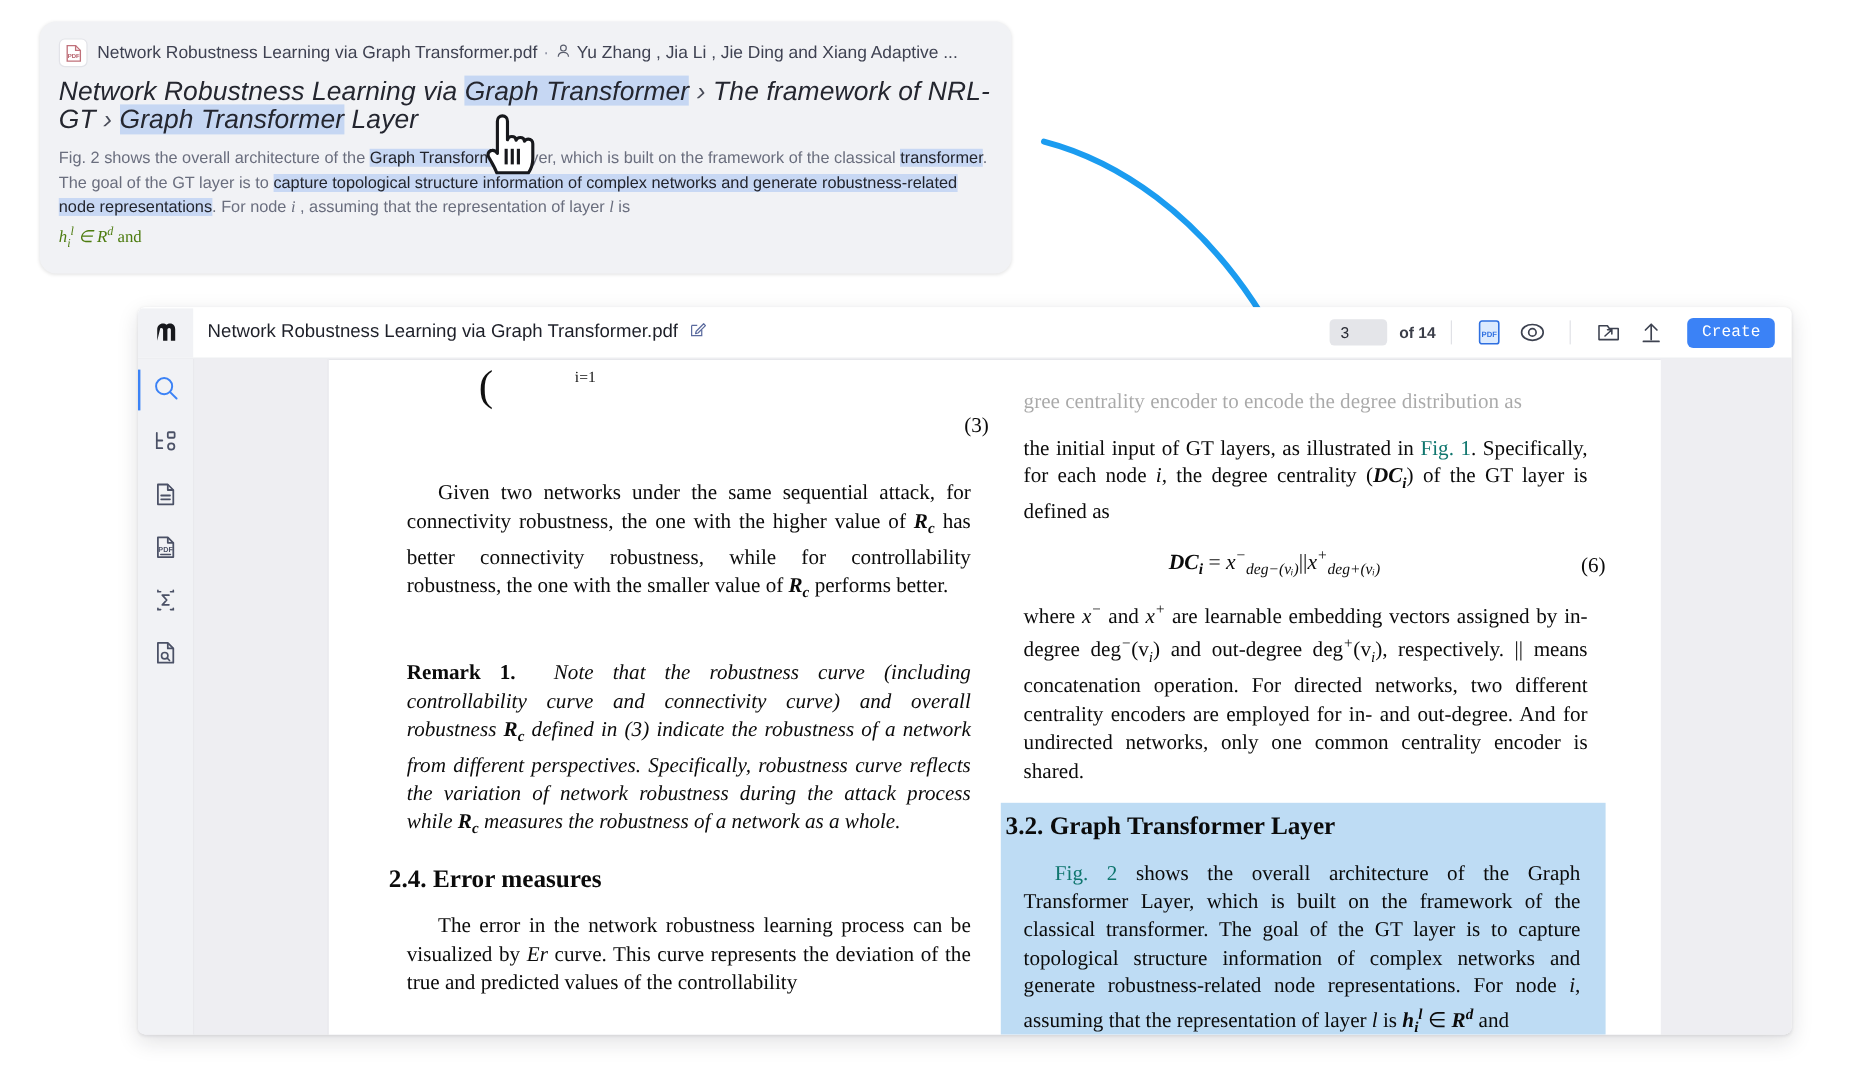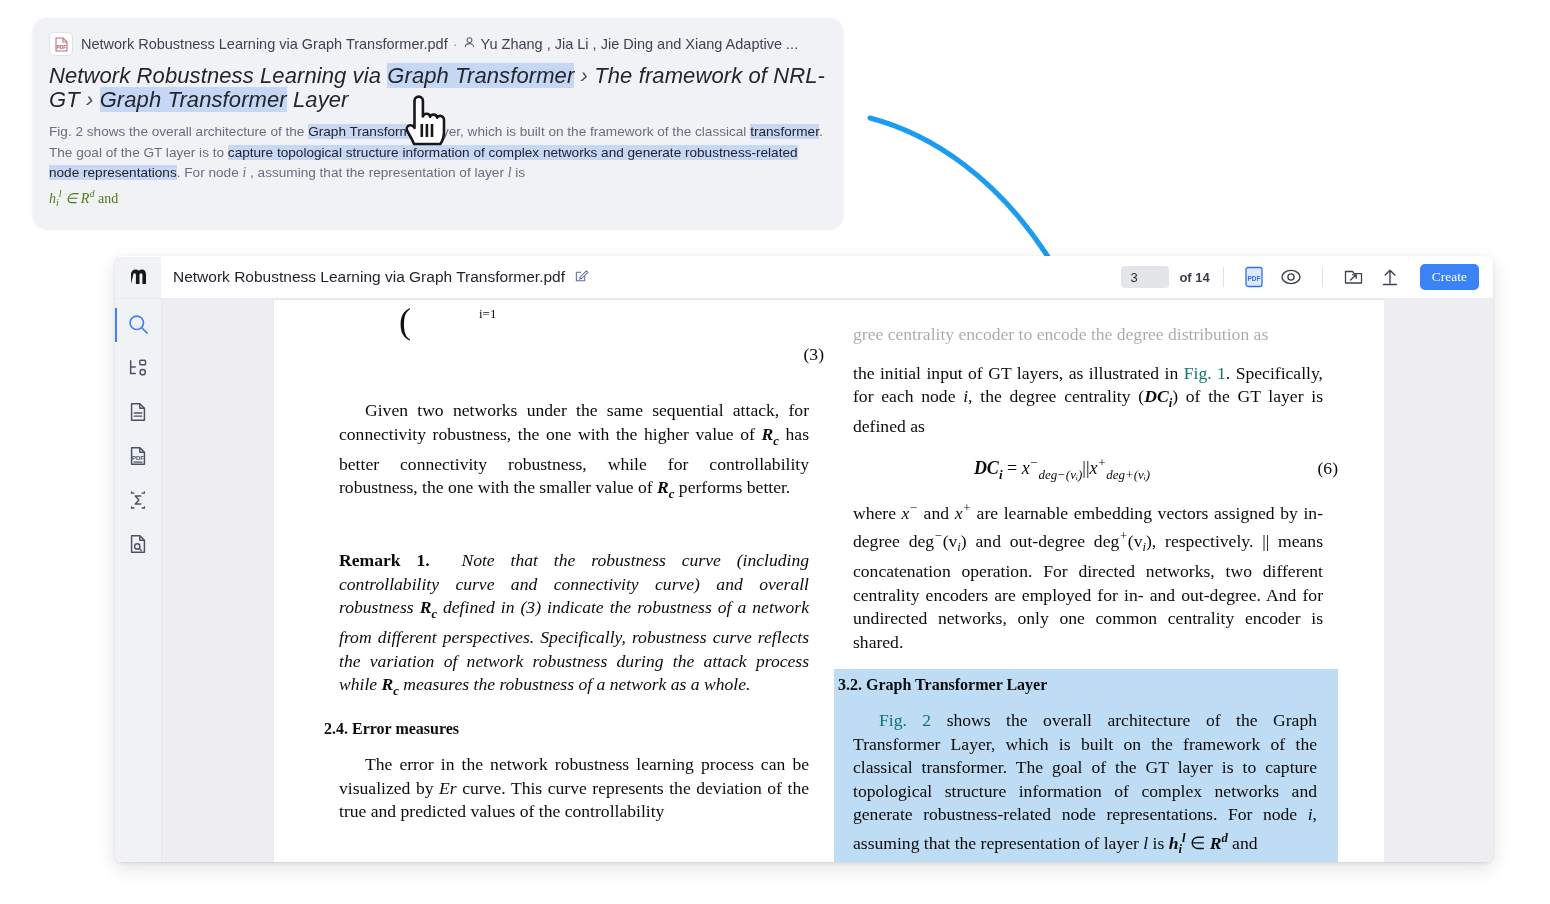--- a/index.html
+++ b/index.html
@@ -74,21 +74,21 @@
   #page-num-input{
     width:48px;height:22px;background:#e4e5e9;border:none;border-radius:4px;
     font-family:"Liberation Sans",sans-serif;font-size:13px;color:#2b2d36;
     text-align:left;padding-left:9px;box-sizing:border-box;
   }
   #page-total{font-size:13px;color:#3b3e49;margin-left:10px;font-weight:bold;}
   .hdr-div{width:1px;height:20px;background:#e0e1e6;margin:0 13px;}
   .hdr-ico{width:24px;height:24px;display:flex;align-items:center;justify-content:center;margin:0 6px;}
   #create-btn{
     background:#3b82f6;color:#fff;font-size:13.5px;border:none;border-radius:5px;
-    padding:5px 12px;margin-left:12px;font-family:Liberation Serif, serif;cursor:pointer;
+    padding:5px 12px;margin-left:12px;font-family:Liberation Mono, monospace;cursor:pointer;
   }
   #app-body{display:flex;height:564px;background:#eeeef2;}
   #icon-rail{
     width:47px;background:#f1f2f5;padding-top:12px;box-sizing:border-box;
     display:flex;flex-direction:column;align-items:center;gap:14px;flex:0 0 auto;
     border-right:1px solid #e6e7eb;
   }
   .rail-item{width:34px;height:30px;display:flex;align-items:center;justify-content:center;position:relative;}
   .rail-item.active::before{
     content:"";position:absolute;left:-7px;top:-3px;width:2.5px;height:34px;background:#3b82f6;
@@ -98,27 +98,27 @@
   #pdf-page{
     width:1110px;background:#ffffff;padding:0 0 0 0;box-sizing:border-box;position:relative;
   }
   #pdf-cols{display:flex;gap:0;padding:8px 0 0 0;}
   .pcol{width:500px;font-family:"Liberation Serif",serif;color:#0b0b0b;}
   #col-left{padding:0 0 0 50px;}
   #col-right{padding:0 0 0 14px;}
   .pcol p{margin:15px;font-size:17.6px;line-height:23.5px;text-align:justify;}
   .indent{text-indent:26px;}
   .eqnum{text-align:right;font-size:17.6px;}
-  .sec-h{font-weight:bold;font-size:16px;margin:17px 0 2px 0;}
+  .sec-h{font-weight:bold;font-size:21px;margin:17px 0 2px 0;}
   .italic{font-style:italic;}
   .bi{font-weight:bold;font-style:italic;}
   .bold{font-weight:bold;}
   .gap-sm{height:13px;}
   .gap-md{height:19px;}
-  #eq6{display:flex;align-items:center;margin:16px 0 14px 0;}
+  #eq6{display:flex;align-items:flex-end;margin:16px 0 14px 0;}
   #eq6 .eqbody{flex:1 1 auto;text-align:center;font-size:18px;}
   #eq6 .eqtag{width:52px;text-align:right;font-size:17.6px;}
   .hlblock{background:#bedcf4;}
   #hl-32{padding:3px 6px 4px 4px;margin-left:-4px;}
   #page-footer{
     position:absolute;left:50px;right:50px;bottom:42px;
     border-top:1px solid #3a3a3a;padding-top:7px;
     display:flex;justify-content:space-between;font-family:"Liberation Serif",serif;
     font-size:15px;color:#111;
   }

